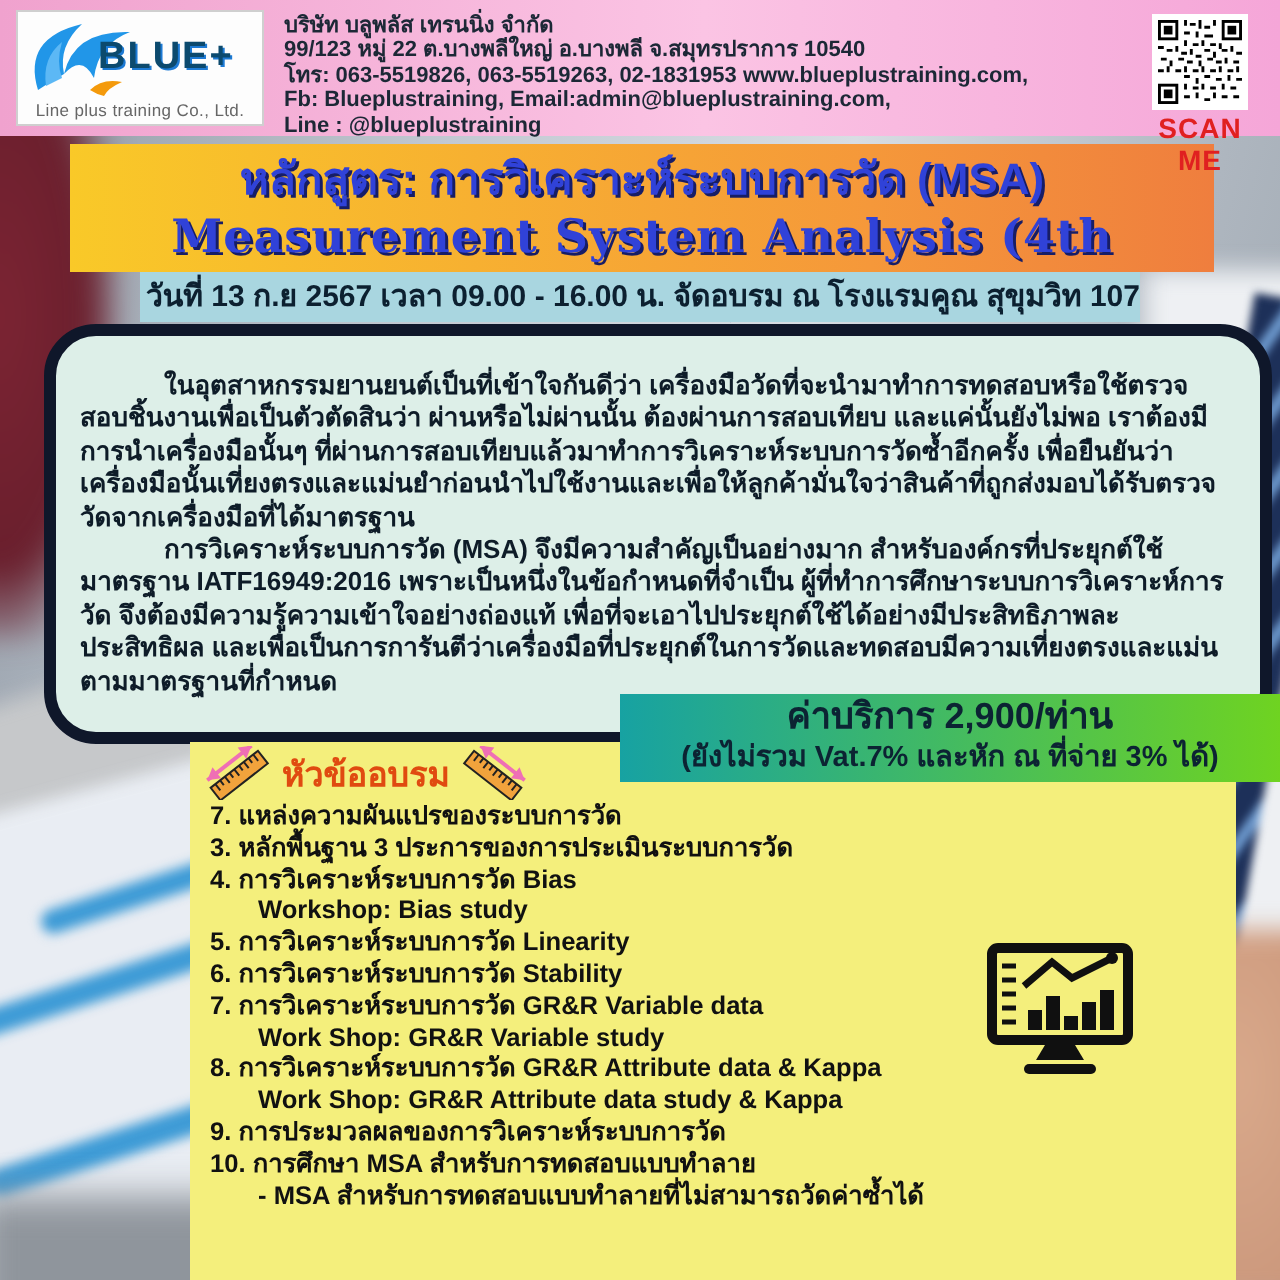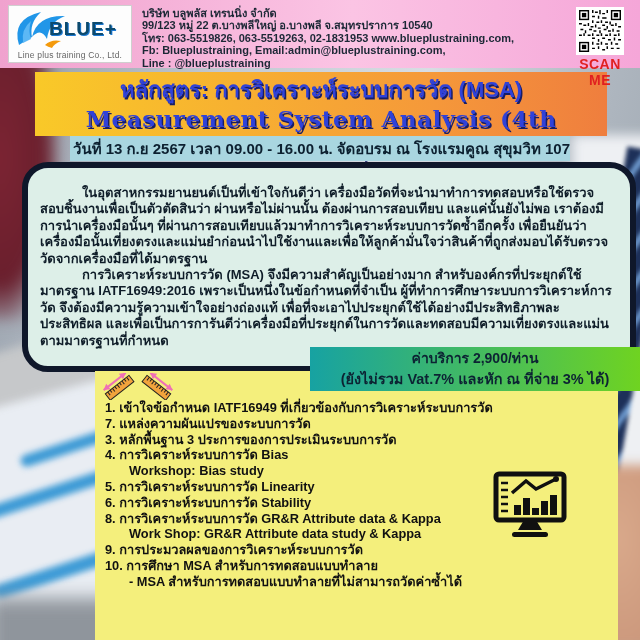--- a/index.html
+++ b/index.html
@@ -57,21 +57,21 @@
 
   
   .intro-box { position:absolute; left:22px; top:162px; width:614px; height:210px; z-index:1;
     background:#ddefe8; border:6px solid #0f172a; border-radius:26px; padding:17px 12px; }
   .intro-box p { font-size:13px; line-height:16.4px; font-weight:600; color:#0e1c28; text-indent:42px; }
 
   
   .price-box { position:absolute; left:310px; top:347px; width:330px; height:44px; z-index:4;
     background:linear-gradient(90deg,#17a2a2 0%,#6fd321 100%); color:#0c2333; text-align:center;
     font-weight:bold; padding-top:1px; }
-  .price-line1 { font-size:14px; line-height:21px; }
+  .price-line1 { font-size:18px; line-height:21px; }
   .price-line2 { font-size:14.5px; line-height:20px; }
 
   
   .topics-box { position:absolute; left:95px; top:371px; width:523px; height:269px; z-index:2; background:#f4ef7c; }
   .topics-header { position:absolute; left:8px; top:2px; display:flex; align-items:center; gap:6px; }
   .topics-heading { color:#e04a10; font-size:17px; font-weight:bold; }
   .ruler-icon { width:32px; height:27px; display:inline-block; }
   .ruler-icon.mirror { transform:scaleX(-1); }
   .topics-list { position:absolute; left:10px; top:29px; width:505px; font-size:12.8px; font-weight:bold;
     color:#111; }
@@ -156,37 +156,34 @@
     <div class="topics-header">
       <svg class="ruler-icon" viewBox="0 0 32 27">
         <g transform="rotate(-38 16 14)">
           <line x1="2" y1="7" x2="30" y2="7" stroke="#ef6fb5" stroke-width="2"></line>
           <path d="M2 7 l6 -3.5 v7 z" fill="#ef6fb5"></path>
             <path d="M30 7 l-6 -3.5 v7 z" fill="#ef6fb5"></path>
           <rect x="1" y="11" width="30" height="8" fill="#f2a33c" stroke="#222" stroke-width="1"></rect>
           <path d="M4 11v4 M7 11v3 M10 11v4 M13 11v3 M16 11v4 M19 11v3 M22 11v4 M25 11v3 M28 11v4" stroke="#222" stroke-width="1" fill="none"></path>
         </g>
       </svg>
+      <span class="topics-heading">หัวข้ออบรม</span>
       <svg class="ruler-icon mirror" viewBox="0 0 32 27">
         <g transform="rotate(-38 16 14)">
           <line x1="2" y1="7" x2="30" y2="7" stroke="#ef6fb5" stroke-width="2"></line>
           <path d="M2 7 l6 -3.5 v7 z" fill="#ef6fb5"></path>
             <path d="M30 7 l-6 -3.5 v7 z" fill="#ef6fb5"></path>
           <rect x="1" y="11" width="30" height="8" fill="#f2a33c" stroke="#222" stroke-width="1"></rect>
           <path d="M4 11v4 M7 11v3 M10 11v4 M13 11v3 M16 11v4 M19 11v3 M22 11v4 M25 11v3 M28 11v4" stroke="#222" stroke-width="1" fill="none"></path>
         </g>
       </svg>
     </div>
 
     <div class="topics-list">
 
-        <div>
-          <div class="topic-line">1. เข้าใจข้อกำหนด IATF16949 ที่เกี่ยวข้องกับการวิเคราะห์ระบบการวัด</div>
-
-        </div>
 
         <div>
           <div class="topic-line">7. แหล่งความผันแปรของระบบการวัด</div>
 
         </div>
 
         <div>
           <div class="topic-line">3. หลักพื้นฐาน 3 ประการของการประเมินระบบการวัด</div>
 
         </div>
@@ -199,20 +196,24 @@
         <div>
           <div class="topic-line">5. การวิเคราะห์ระบบการวัด Linearity</div>
 
         </div>
 
         <div>
           <div class="topic-line">6. การวิเคราะห์ระบบการวัด Stability</div>
 
         </div>
 
+        <div>
+          <div class="topic-line">7. การวิเคราะห์ระบบการวัด GR&amp;R Variable data</div>
+          <div class="topic-sub">Work Shop: GR&amp;R Variable study</div>
+        </div>
 
         <div>
           <div class="topic-line">8. การวิเคราะห์ระบบการวัด GR&amp;R Attribute data &amp; Kappa</div>
           <div class="topic-sub">Work Shop: GR&amp;R Attribute data study &amp; Kappa</div>
         </div>
 
         <div>
           <div class="topic-line">9. การประมวลผลของการวิเคราะห์ระบบการวัด</div>
 
         </div>

